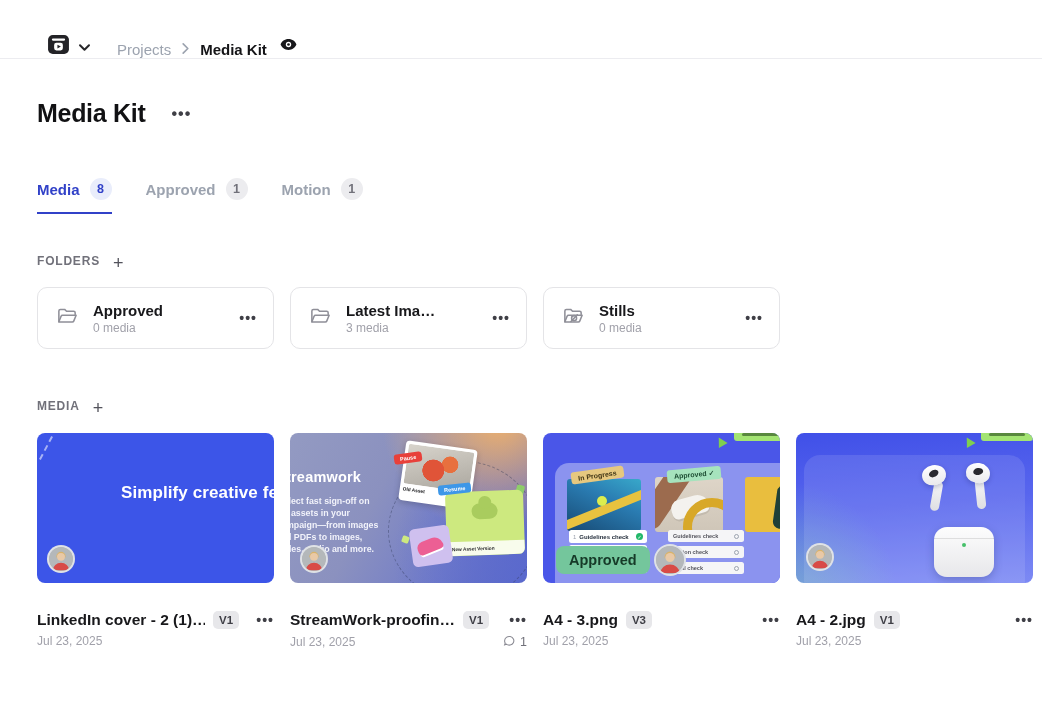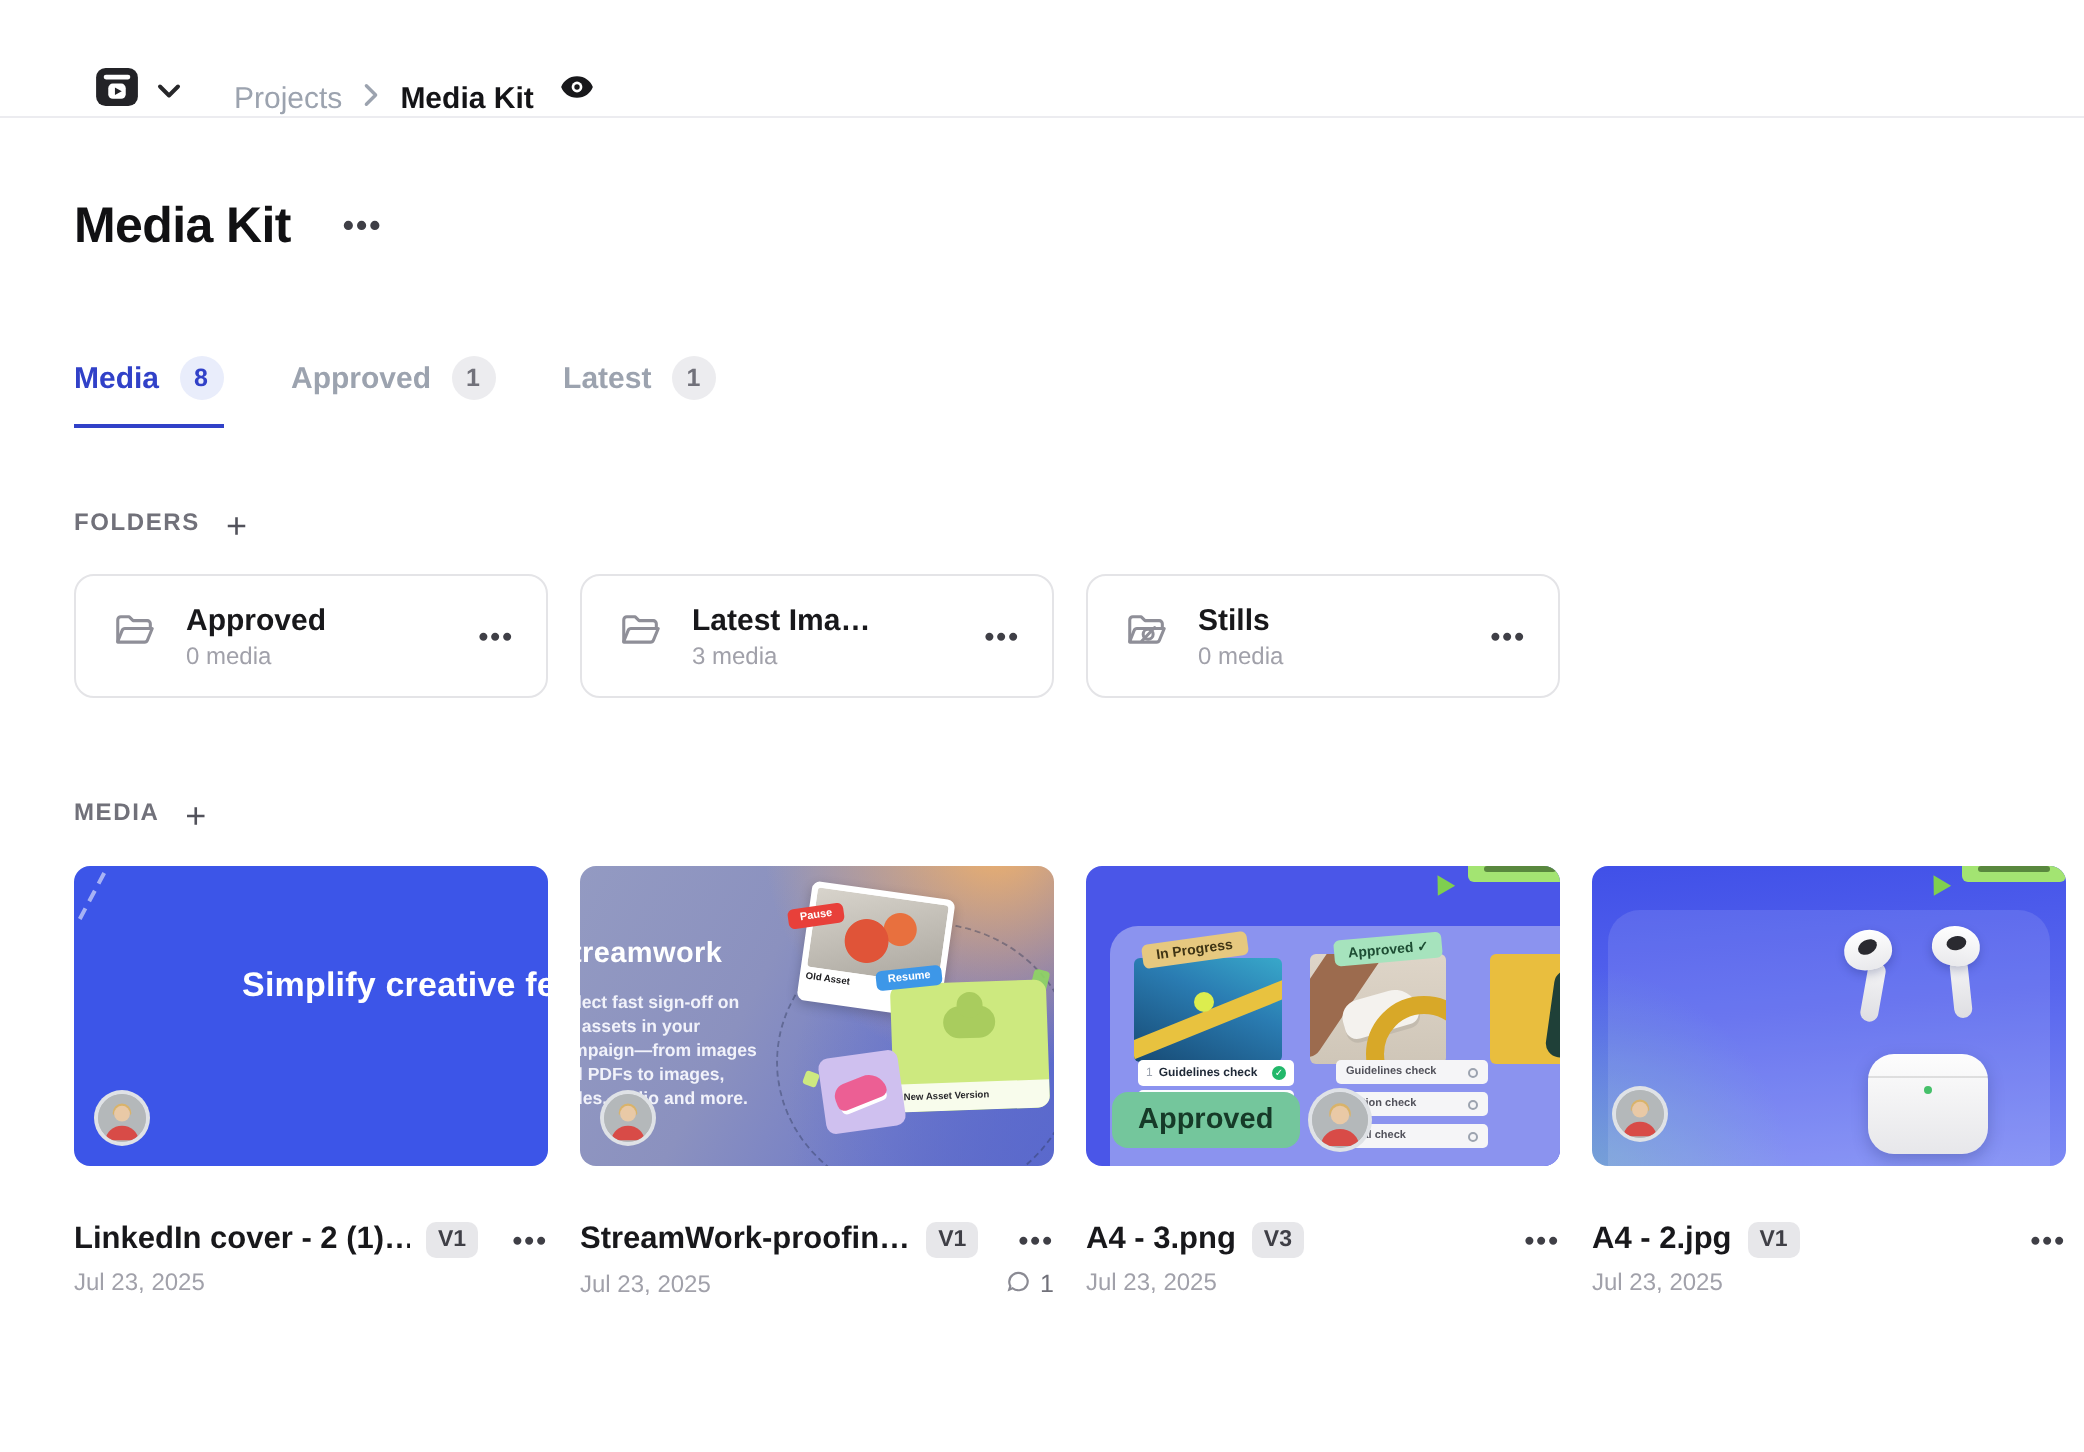--- a/index.html
+++ b/index.html
@@ -243,21 +243,21 @@
   <div class="tabs">
     <div class="tab active">
       <span>Media</span>
       <span class="count">8</span>
     </div>
     <div class="tab">
       <span>Approved</span>
       <span class="count">1</span>
     </div>
     <div class="tab">
-      <span>Latest</span>
+      <span>Motion</span>
       <span class="count">1</span>
     </div>
   </div>
 
   <div class="sec-row folders">
     <span class="sec-label">FOLDERS</span>
     <span class="plus">+</span>
   </div>
 
   <div class="folder-grid">

